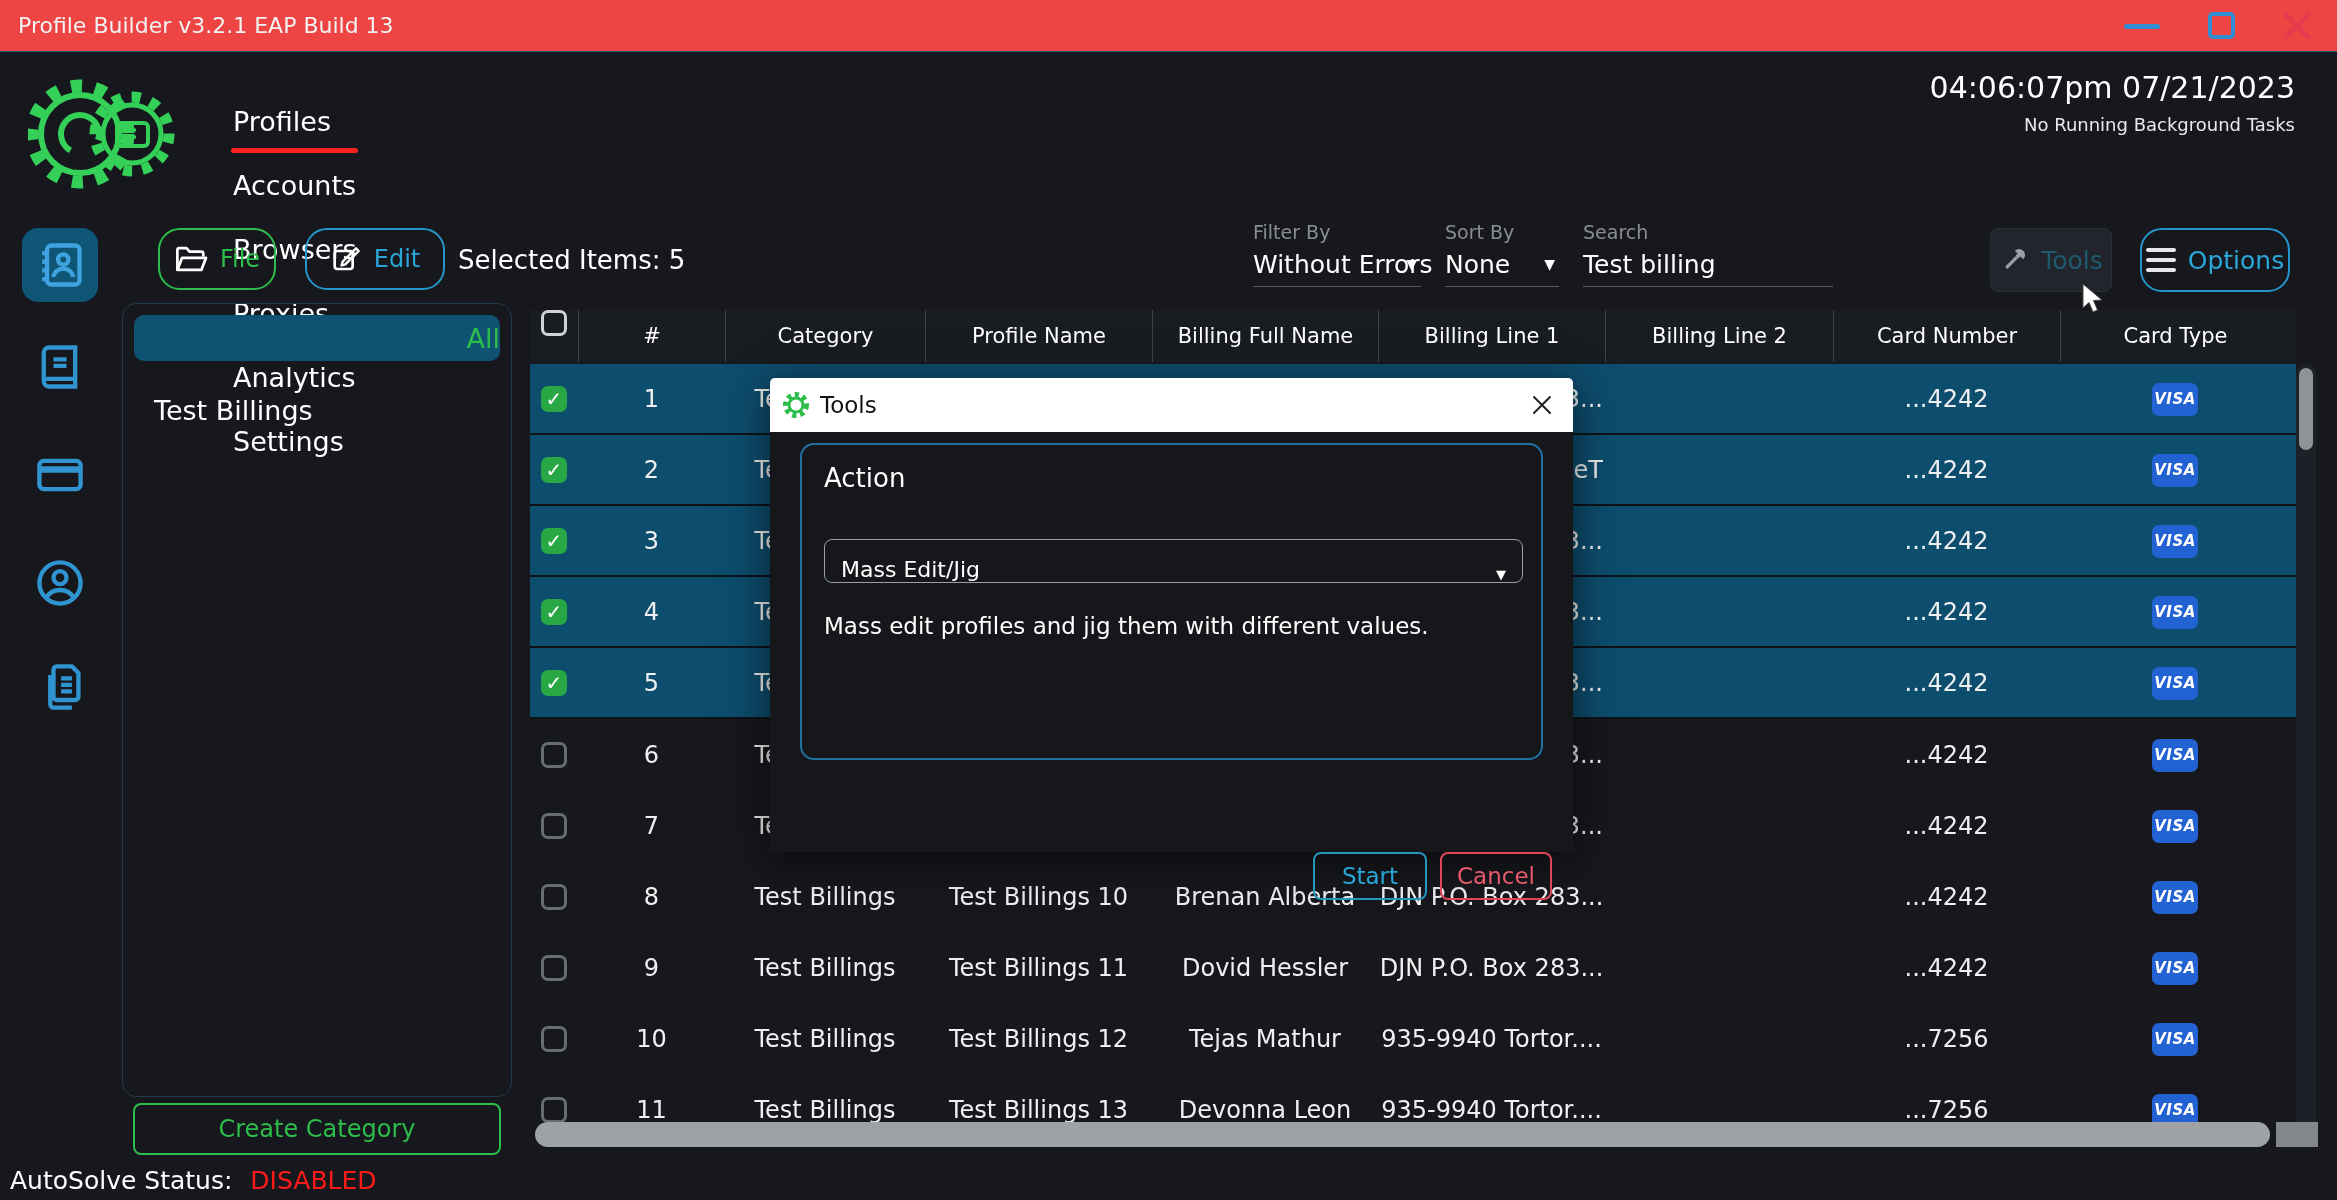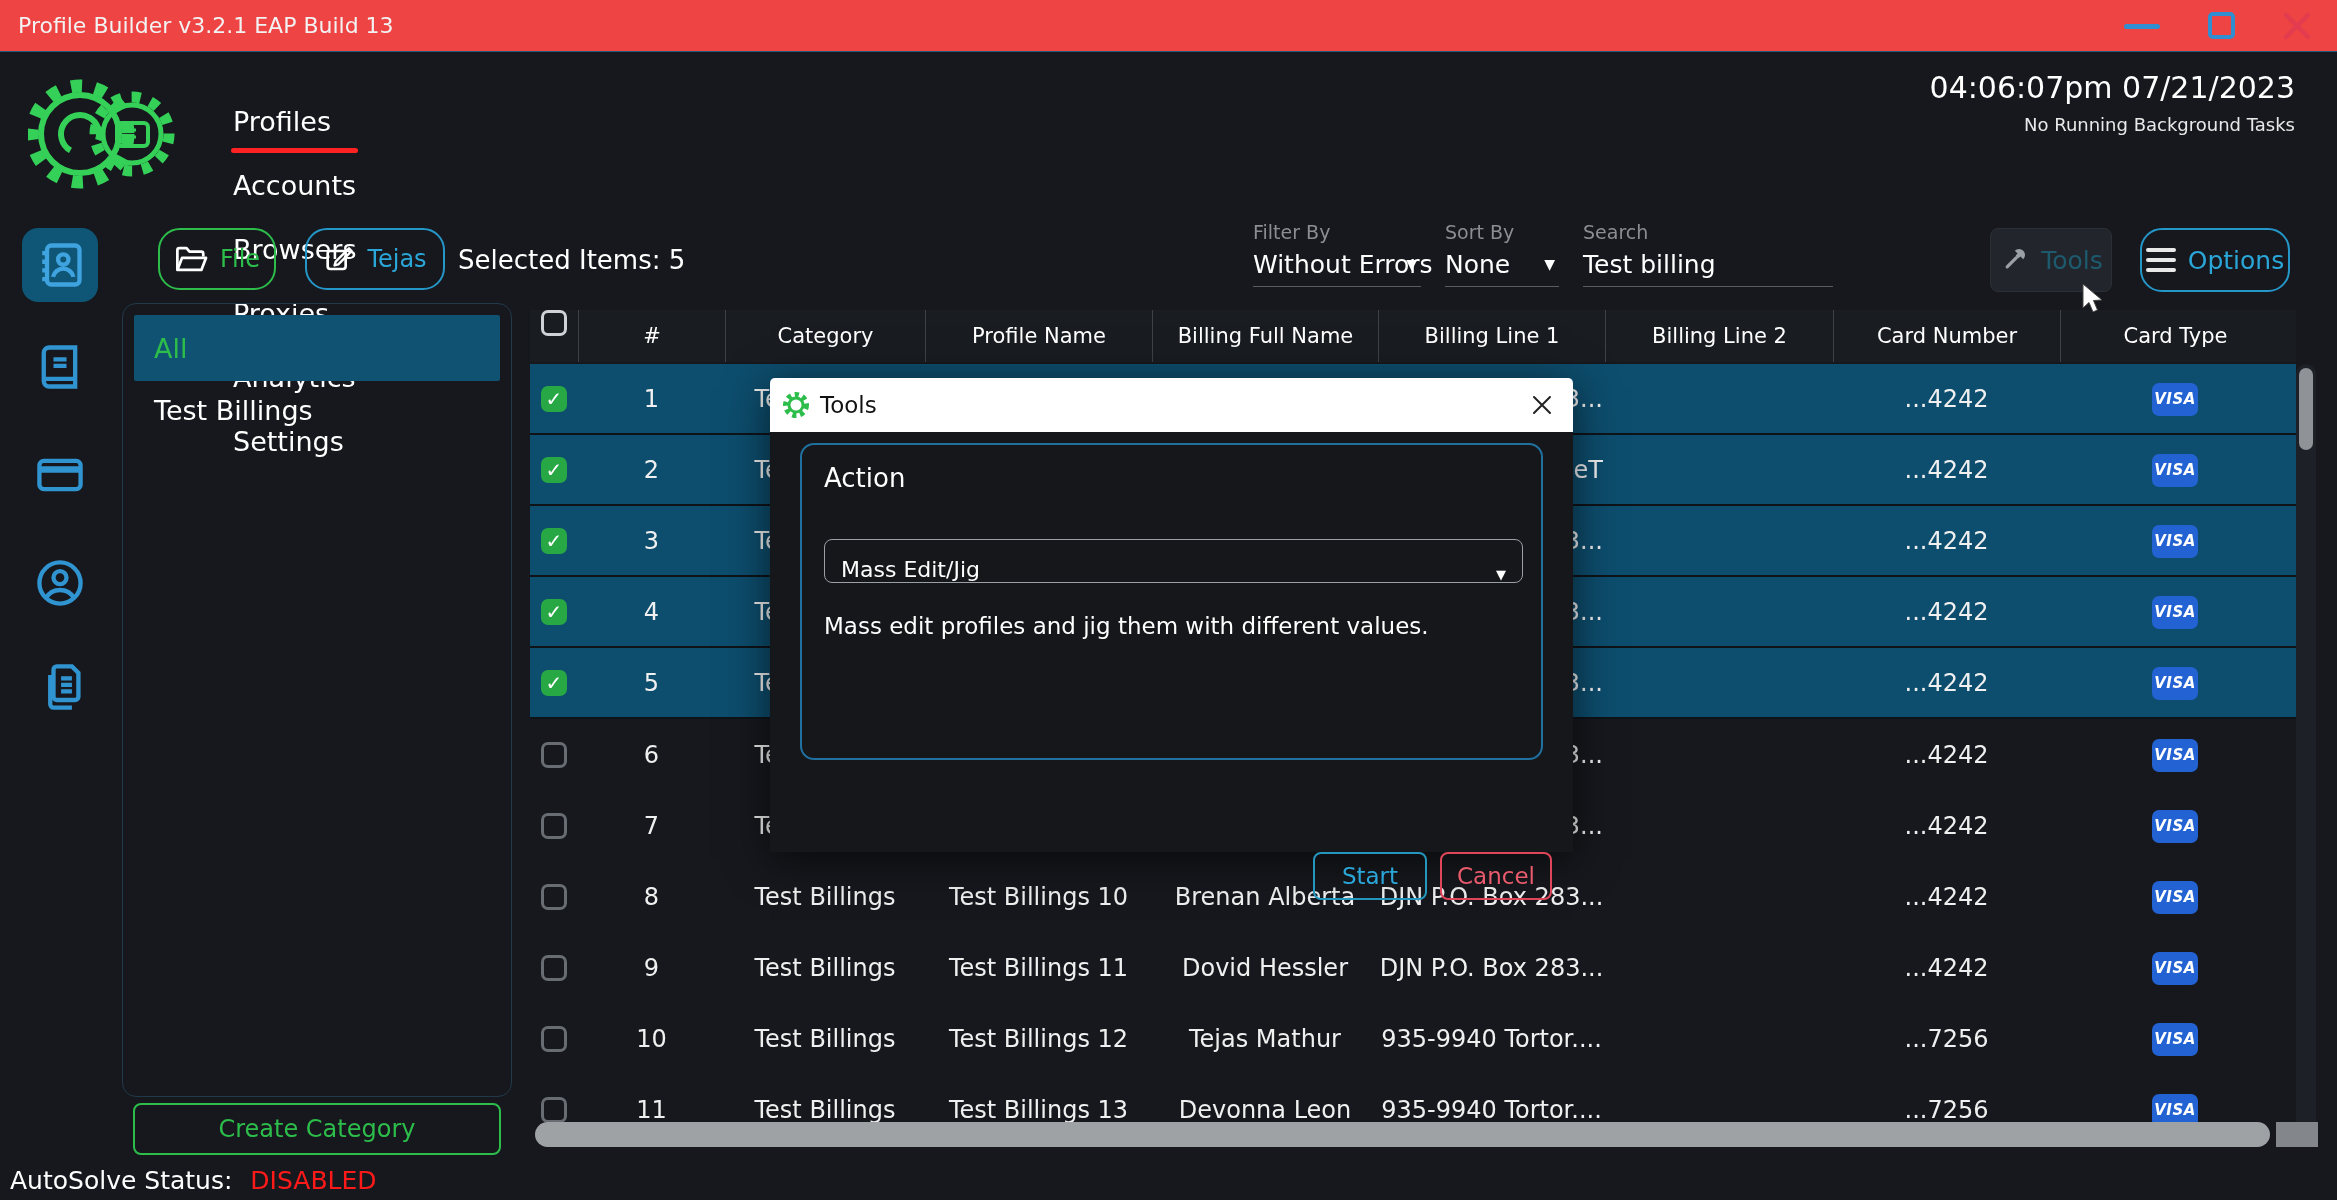--- a/index.html
+++ b/index.html
@@ -45,21 +45,21 @@
   .btn-options span { color:#2aa6d8; font-size:25px; }
   .burger { display:flex; flex-direction:column; gap:6px; }
   .burger i { display:block; width:30px; height:4px; background:#e8e8e8; border-radius:2px; }
 
   
   .rail-item { position:absolute; left:22px; width:76px; height:74px; display:flex; align-items:center; justify-content:center; border-radius:16px; }
   .rail-item.active { background:#0f5676; }
 
   
   .catpanel { position:absolute; left:122px; top:303px; width:390px; height:794px; border:1px solid #213a49; border-radius:14px; }
-  .cat-all { position:absolute; left:11px; top:11px; width:366px; height:66px; background:#0f5271; border-radius:2px; display:flex; align-items:center; padding-left:20px; }
+  .cat-all { position:absolute; left:11px; top:11px; width:366px; height:46px; background:#0f5271; border-radius:10px; display:flex; align-items:center; padding-left:20px;justify-content:flex-end; }
   .cat-all span { color:#2dbd4b; font-size:27px; }
   .cat-item { position:absolute; left:11px; top:80px; width:366px; height:52px; display:flex; align-items:center; padding-left:20px; }
   .cat-item span { color:#fff; font-size:27px; }
   .btn-create { position:absolute; left:133px; top:1103px; width:368px; height:52px; border:2px solid #2dbd4b; border-radius:8px; display:flex; align-items:center; justify-content:center; }
   .btn-create span { color:#2dbd4b; font-size:24px; }
 
   
   .autosolve { position:absolute; left:10px; top:1166px; font-size:25px; }
   .autosolve .lbl { color:#fff; }
   .autosolve .val { color:#ff1a1a; margin-left:10px; }
@@ -153,21 +153,21 @@
       <path d="M2 19 V4.5 a1.5 1.5 0 0 1 1.5 -1.5 h5.2 l2.2 2.6 h8.6 a1.5 1.5 0 0 1 1.5 1.5 v2" stroke="#fff" stroke-width="2" stroke-linejoin="round"></path>
       <path d="M2 19 L5.4 10.2 H23 L19.6 19 Z" stroke="#fff" stroke-width="2" stroke-linejoin="round"></path>
     </svg>
     <span>File</span>
   </div>
   <div class="btn-outline btn-edit">
     <svg width="32" height="32" viewBox="0 0 24 24" fill="none">
       <rect x="3.5" y="6" width="13.5" height="13.5" rx="2" stroke="#fff" stroke-width="2"></rect>
       <path d="M9.5 14 L19.5 4 l2 2 L11.5 16 l-2.8 .8 z" stroke="#fff" stroke-width="1.8" stroke-linejoin="round"></path>
     </svg>
-    <span>Tejas</span>
+    <span>Edit</span>
   </div>
   <div class="sel-items">Selected Items: 5</div>
 
   <div class="field f-filter">
     <div class="flabel">Filter By</div>
     <div class="fvalue">Without Errors</div>
     <div class="arrow">▼</div>
   </div>
   <div class="field f-sort">
     <div class="flabel">Sort By</div>

